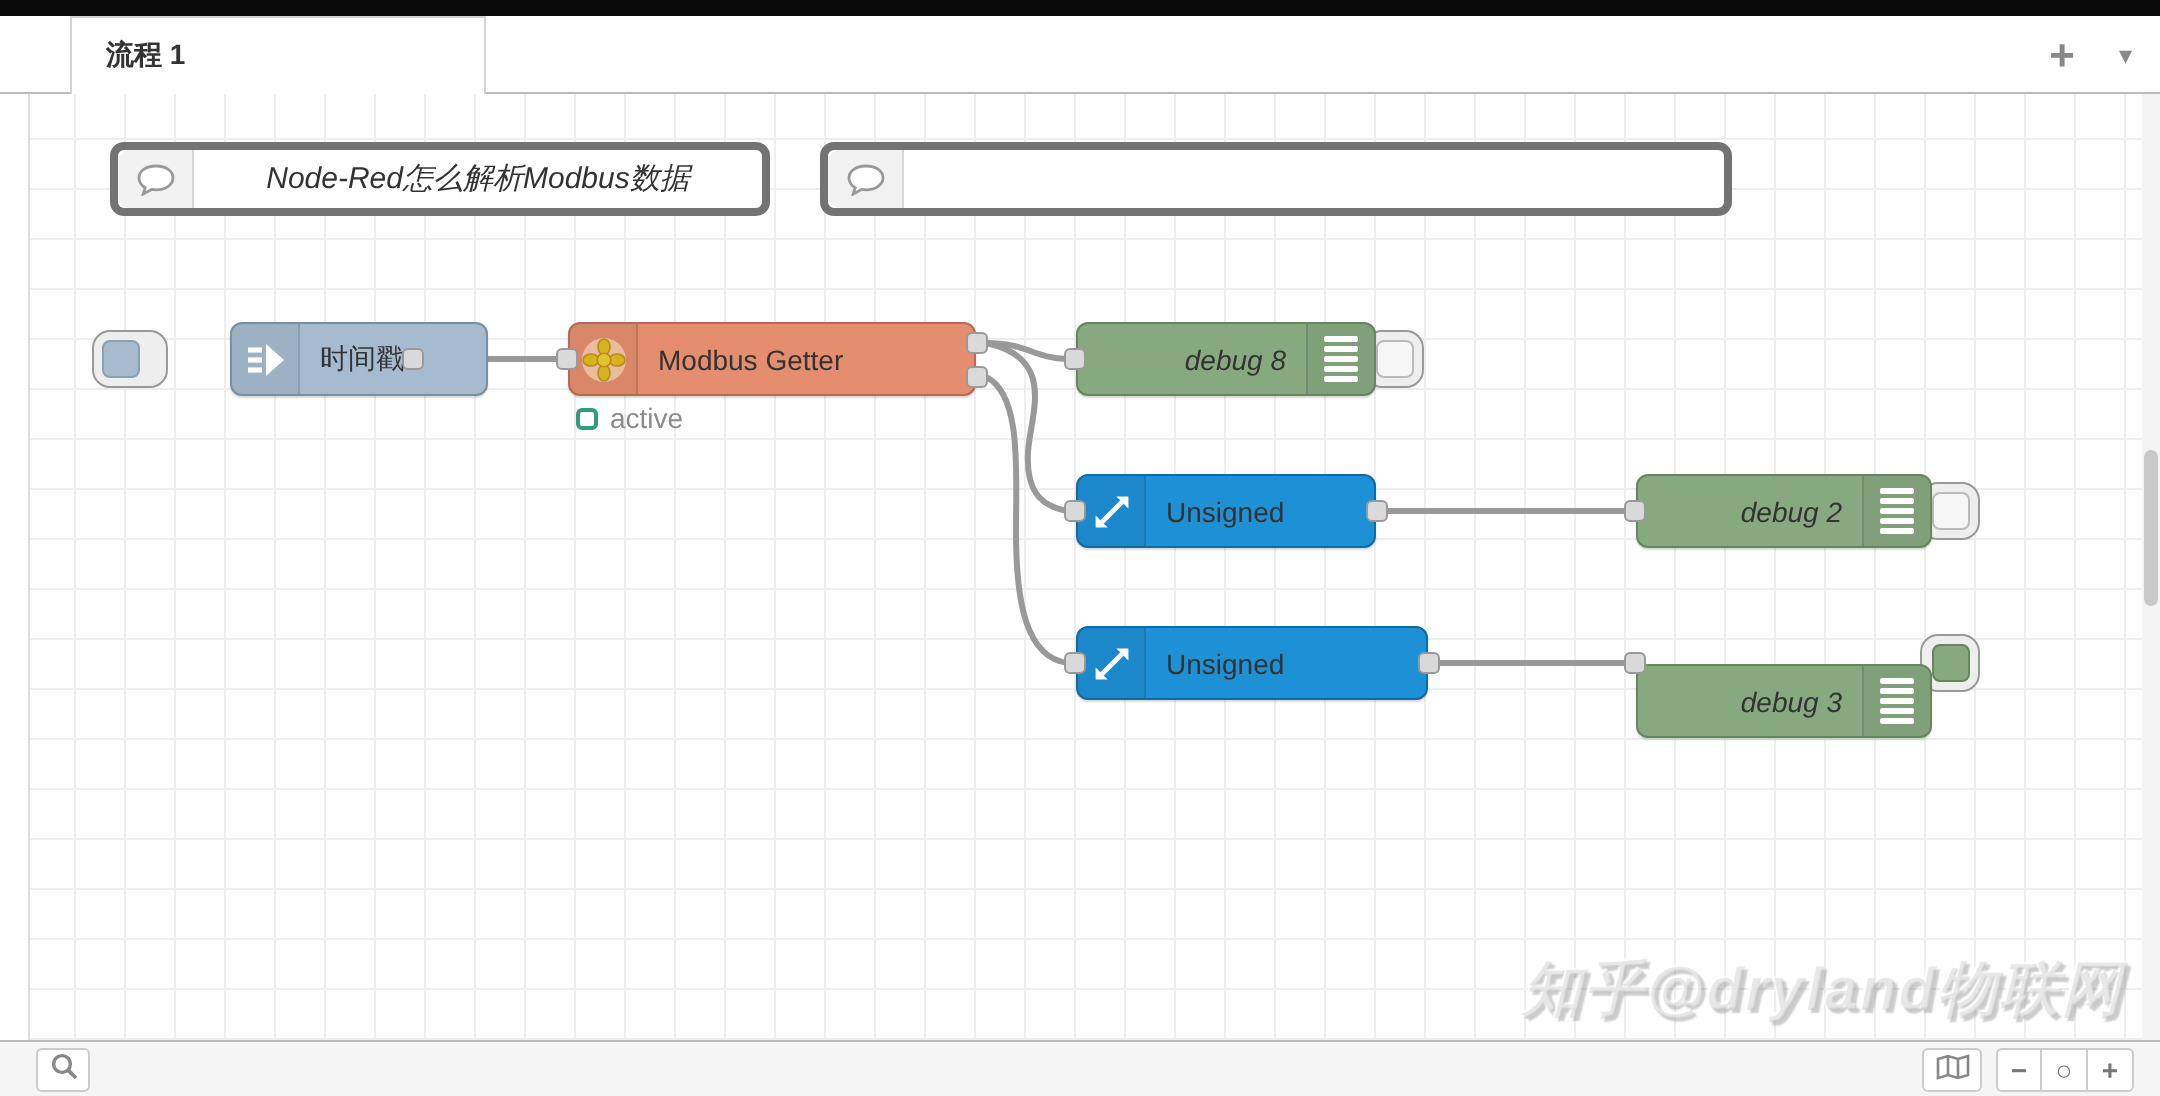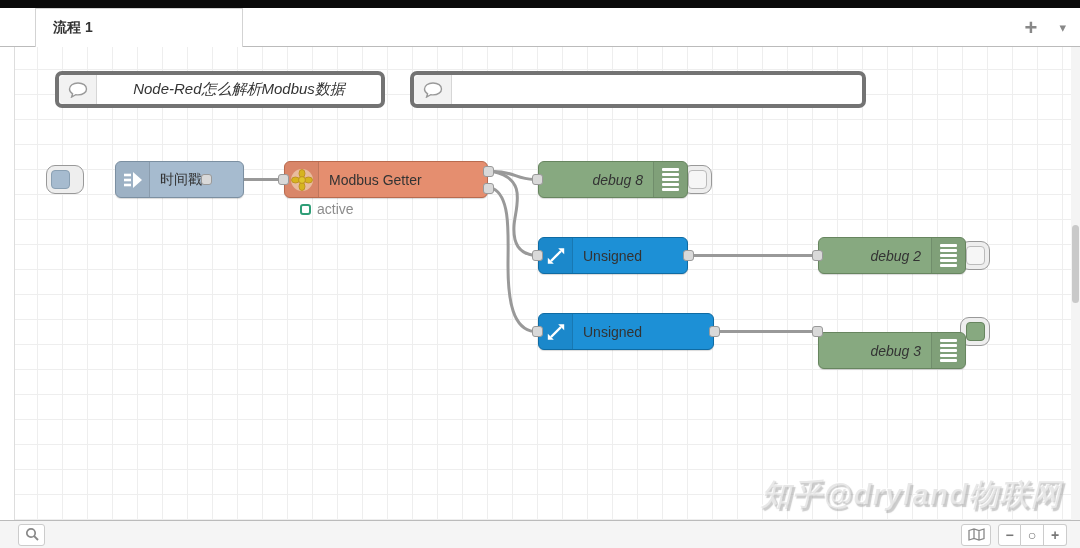--- a/index.html
+++ b/index.html
@@ -62,21 +62,21 @@
   .btn-inject { left:46px; top:165px; width:38px; }
   .btn-inject .inner { background:#a6bbcf; border:1px solid #8aa0b3; }
   .btn-debug { width:30px; justify-content:flex-end; }
   .btn-debug1 { left:682px; top:165px; }
   .btn-debug2 { left:960px; top:241px; }
   .btn-debug3 { left:960px; top:317px; }
   .btn-debug .inner { background:#f6f6f6; border:1px solid #bbb; }
   .btn-debug3 .inner { background:#87a980; border:1px solid #67855f; }
 
   
-  .status { position:absolute; left:300px; top:201px; display:flex; align-items:center; gap:6px; z-index:2; }
+  .status { position:absolute; left:288px; top:201px; display:flex; align-items:center; gap:6px; z-index:2; }
   .status .ring { width:11px; height:11px; border:2.5px solid #2f9e77; border-radius:3px; background:#fff; }
   .status .txt { font-size:14px; color:#8c8c8c; }
 
   
   .comment { position:absolute; top:59px; height:37px; background:#fff; border:4px solid #737373;
     border-radius:7px; display:flex; align-items:center; z-index:2;margin-top:12px; }
   .comment .c-icon { width:38px; align-self:stretch; background:#f2f2f2; border-right:1px solid #d6d6d6;
     border-radius:6px 0 0 6px; display:flex; align-items:center; justify-content:center; }
   .comment .c-lbl { flex:1; text-align:center; font-style:italic; font-size:15px; color:#333; padding:0 14px; white-space:nowrap; }
   .comment-1 { left:55px;  width:330px; }

